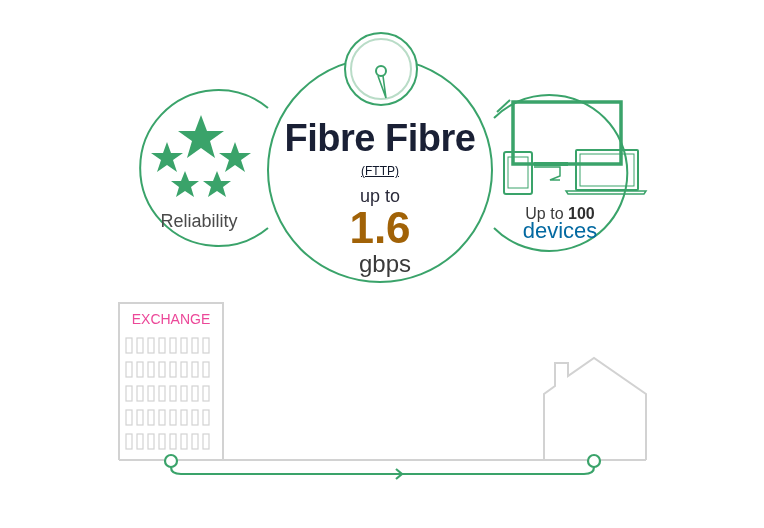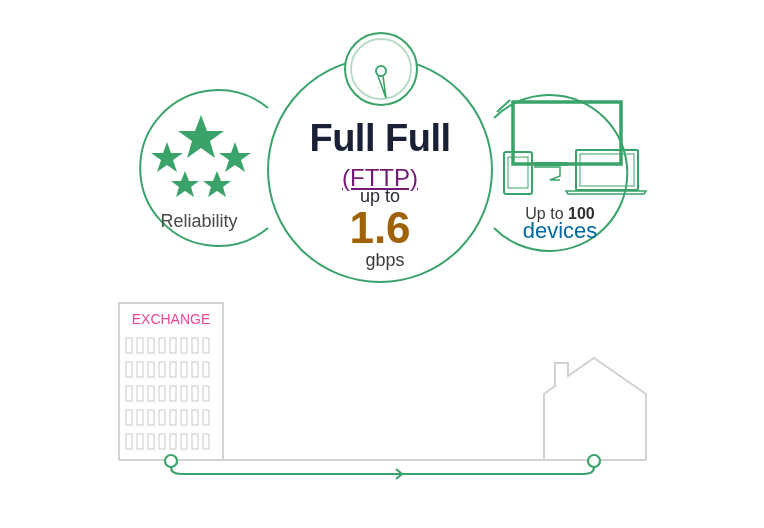--- a/index.html
+++ b/index.html
@@ -1,24 +1,24 @@
 <!DOCTYPE html>
 <html><head>
   <meta charset="utf-8">
   <style>
     html, body { margin:0; padding:0; background:#ffffff; }
     body { width:764px; height:528px; position:relative; overflow:hidden; font-family:"Liberation Sans", sans-serif; }
     svg.scene { position:absolute; left:0; top:0; }
     .txt { position:absolute; text-align:center; }
     .rel { left:140px; top:211px; width:118px; font-size:18px; color:#4a4a4a; }
     .title { left:270px; top:117px; width:220px; font-size:38px; font-weight:bold; color:#1a2035; letter-spacing:-0.5px; }
-    .sub { left:330px; top:164px; width:100px; font-size:24px; color:#701a75;text-decoration:underline; }
+    .sub { left:330px; top:164px; width:100px; font-size:12px; color:#0f172a;text-decoration:underline; }
     .upto { left:330px; top:186px; width:100px; font-size:18px; color:#2a2a3a; }
     .speed { left:320px; top:203px; width:120px; font-size:44px; font-weight:bold; color:#a16207; }
-    .unit { left:330px; top:250px; width:110px; font-size:18px; color:#3a3a3a; }
+    .unit { left:330px; top:250px; width:110px; font-size:24px; color:#3a3a3a; }
     .dev1 { left:490px; top:205px; width:140px; font-size:16px; color:#3a3a3a; }
     .dev1 b { color:#2f2f2f; }
     .dev2 { left:490px; top:218px; width:140px; font-size:22px; color:#0369a1; }
     .exch { left:120px; top:311px; width:102px; font-size:14px; color:#ec4899; }
   </style>
 </head>
 <body>
 
 <svg class="scene" width="764" height="528" viewBox="0 0 764 528">
 
@@ -88,21 +88,21 @@
   <g fill="none" stroke="#3aa36a" stroke-width="2.2">
     <circle cx="171" cy="461" r="6" fill="#ffffff"></circle>
     <circle cx="594" cy="461" r="6" fill="#ffffff"></circle>
     <path d="M 171 467 Q 171 474 181 474 L 584 474 Q 594 474 594 467"></path>
     <path d="M 396 469 L 402 474 L 396 479"></path>
   </g>
 </svg>
 
 <div class="txt rel">Reliability</div>
 
-<div class="txt title">Full Full</div>
+<div class="txt title">Fibre Fibre</div>
 <div class="txt sub">(FTTP)</div>
 <div class="txt upto">up to</div>
 <div class="txt speed">1.6</div>
 <div class="txt unit">gbps</div>
 
 <div class="txt dev1"><span>Up to </span><b>100</b></div>
 <div class="txt dev2">devices</div>
 
 <div class="txt exch">EXCHANGE</div>
 

